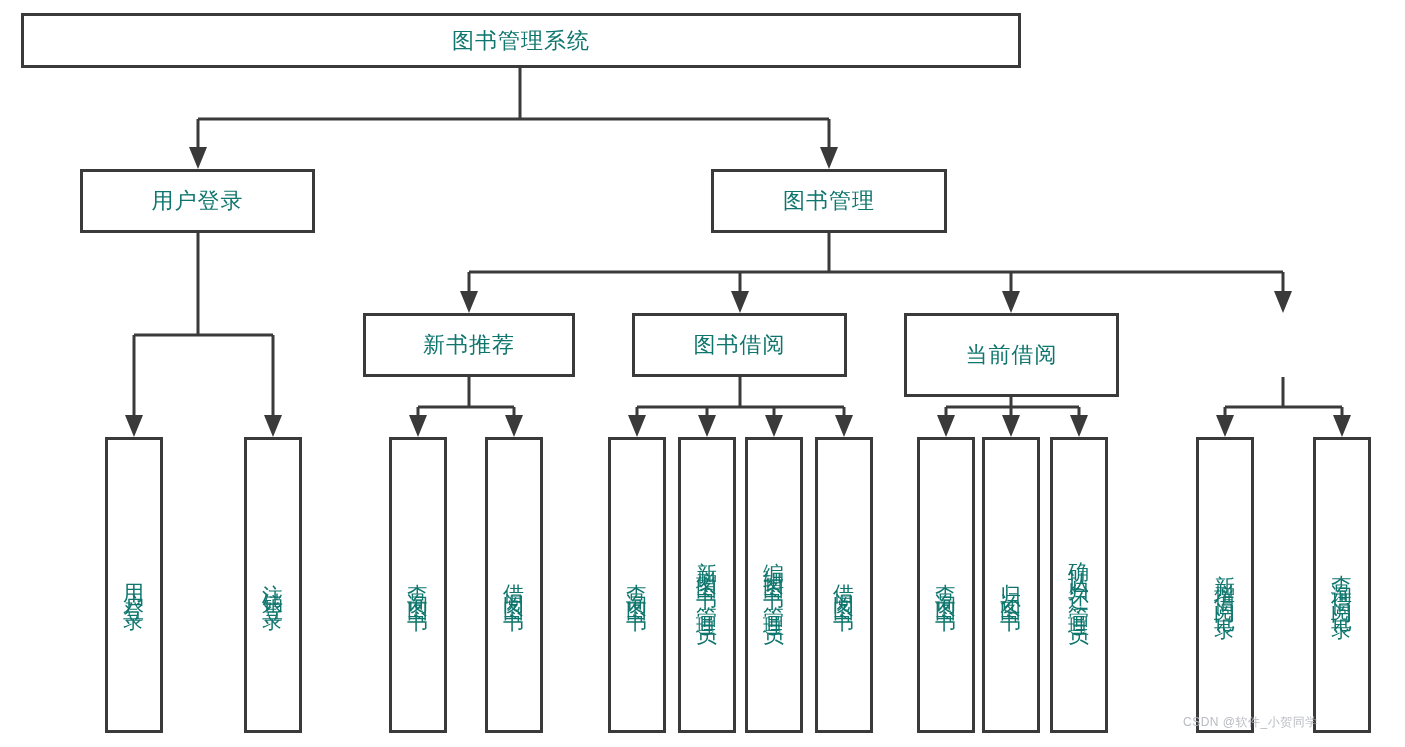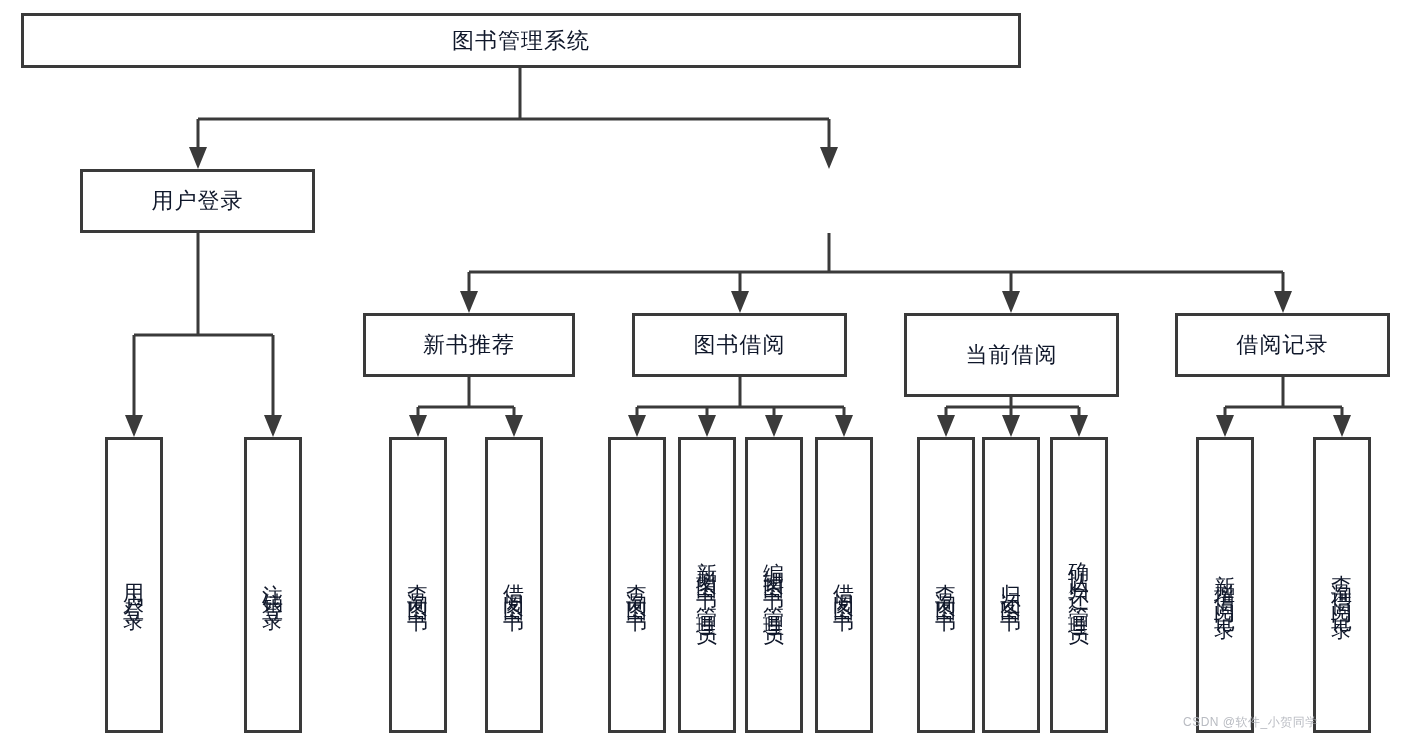--- a/index.html
+++ b/index.html
@@ -19,21 +19,21 @@
     position: absolute;
     left: 0;
     top: 0;
     z-index: 1;
   }
   .node {
     position: absolute;
     box-sizing: border-box;
     border: 3px solid #3a3a3a;
     background: #ffffff;
-    color: #0f172a;
+    color: #0f766e;
     display: flex;
     align-items: center;
     justify-content: center;
     z-index: 2;
   }
   .node.h {
     font-size: 22px;
     letter-spacing: 1px;
     white-space: nowrap;
   }
@@ -89,25 +89,25 @@
              M937,415 L955,415 L946,437 Z
              M1002,415 L1020,415 L1011,437 Z
              M1070,415 L1088,415 L1079,437 Z
              M1216,415 L1234,415 L1225,437 Z
              M1333,415 L1351,415 L1342,437 Z"></path>
   </svg>
 
   <div class="node h" style="left:21px; top:13px; width:1000px; height:55px;">图书管理系统</div>
 
   <div class="node h" style="left:80px; top:169px; width:235px; height:64px;">用户登录</div>
+  <div class="node h" style="left:711px; top:169px; width:236px; height:64px;">图书管理</div>
 
   <div class="node h" style="left:363px; top:313px; width:212px; height:64px;">新书推荐</div>
   <div class="node h" style="left:632px; top:313px; width:215px; height:64px;text-align:center;">图书借阅</div>
   <div class="node h" style="left:904px; top:313px; width:215px; height:84px;">当前借阅</div>
-  <div class="node h" style="left:1175px; top:313px; width:215px; height:64px;">借阅记录</div>
 
   <div class="node v" style="left:105px;">用户登录</div>
   <div class="node v" style="left:244px;">注销登录</div>
 
   <div class="node v" style="left:389px;">查询图书</div>
   <div class="node v" style="left:485px;">借阅图书</div>
 
   <div class="node v" style="left:608px;">查询图书</div>
   <div class="node v" style="left:678px;">新增图书（管理员）</div>
   <div class="node v" style="left:745px;">编辑图书（管理员）</div>

